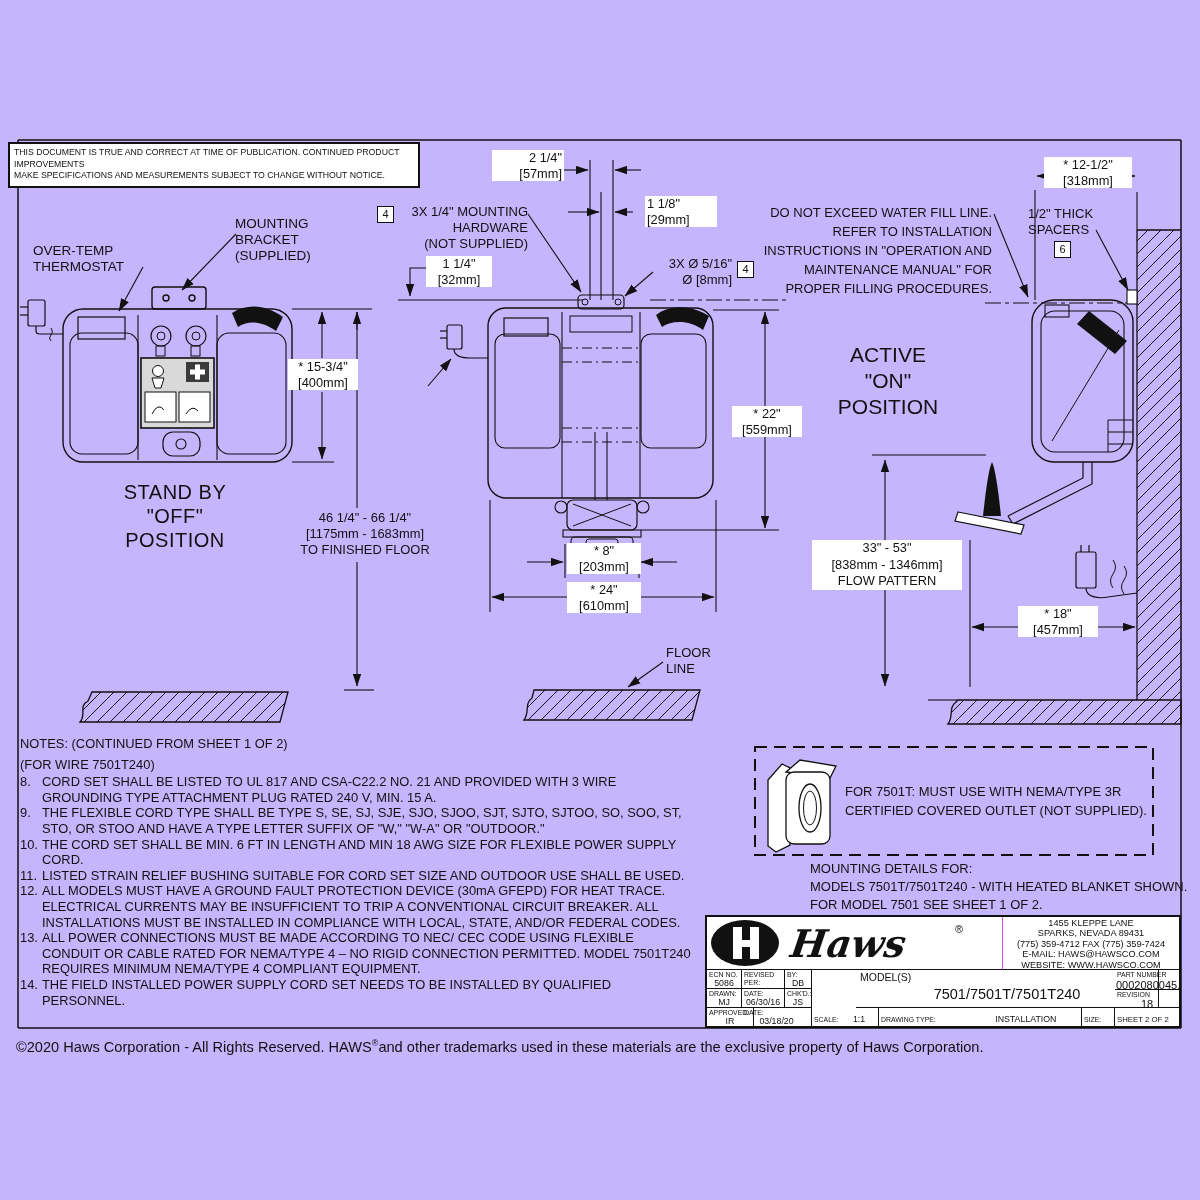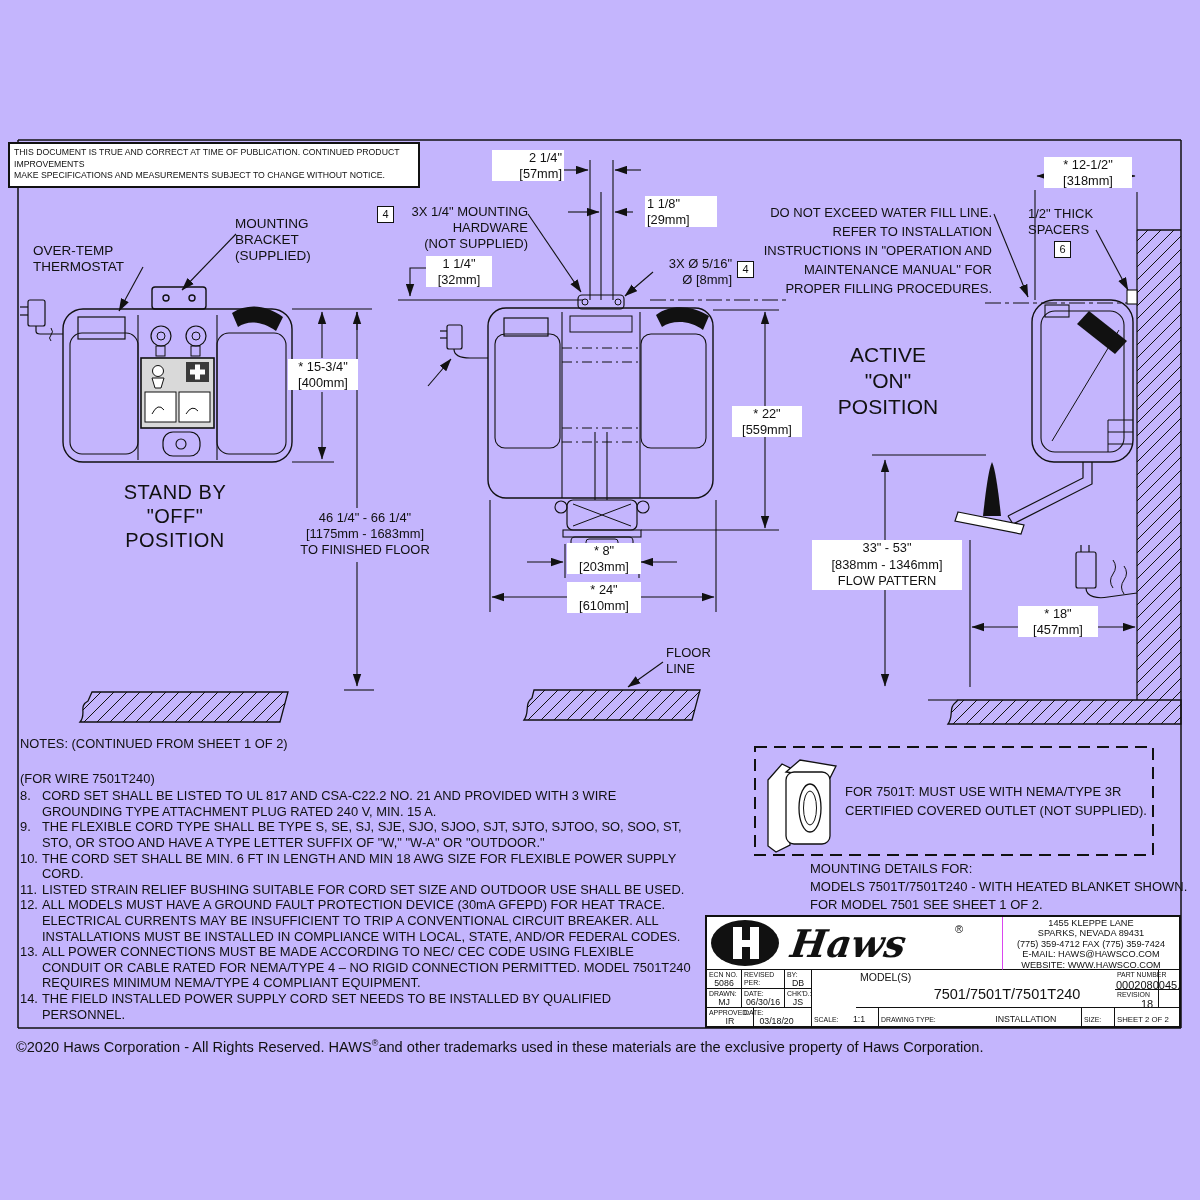--- a/index.html
+++ b/index.html
@@ -11,21 +11,21 @@
   .rt{text-align:right;}
   .dim{background:#fff;padding:0 2px;font-size:12.8px;line-height:15.5px;}
   .big{font-size:20px;line-height:24px;letter-spacing:.5px;}
   .keynote{position:absolute;z-index:4;width:15px;height:15px;border:1.6px solid #111;background:#fff;
            font:11px/15px "Liberation Sans",sans-serif;text-align:center;}
   #disclaimer{position:absolute;left:8px;top:142px;width:400px;height:36px;border:2px solid #111;
               background:#fff;z-index:4;font:8.7px/11.5px "Liberation Sans",sans-serif;padding:3px 4px;
               white-space:pre-line;}
   #notes{position:absolute;left:20px;top:736px;width:690px;z-index:3;
          font:12.9px/15.6px "Liberation Sans",sans-serif;}
-  #notes .nhead{margin-bottom:19px;}
+  #notes .nhead{margin-bottom:5px;}
   #notes .nsub{margin-bottom:2px;}
   .nitem{display:flex;}
   .nitem .nnum{width:22px;flex:0 0 22px;}
   .nitem .ntxt{flex:1;white-space:pre-line;}
   #copyright{position:absolute;left:16px;top:1034px;z-index:3;font:14.6px/18px "Liberation Sans",sans-serif;}
   #copyright sup{font-size:9px;}
   
   #titleblock{position:absolute;left:705px;top:915px;width:472px;height:109px;border:2px solid #111;
               background:#fff;z-index:4;}
   .tbcell{position:absolute;box-sizing:border-box;border-right:1px solid #111;border-bottom:1px solid #111;

